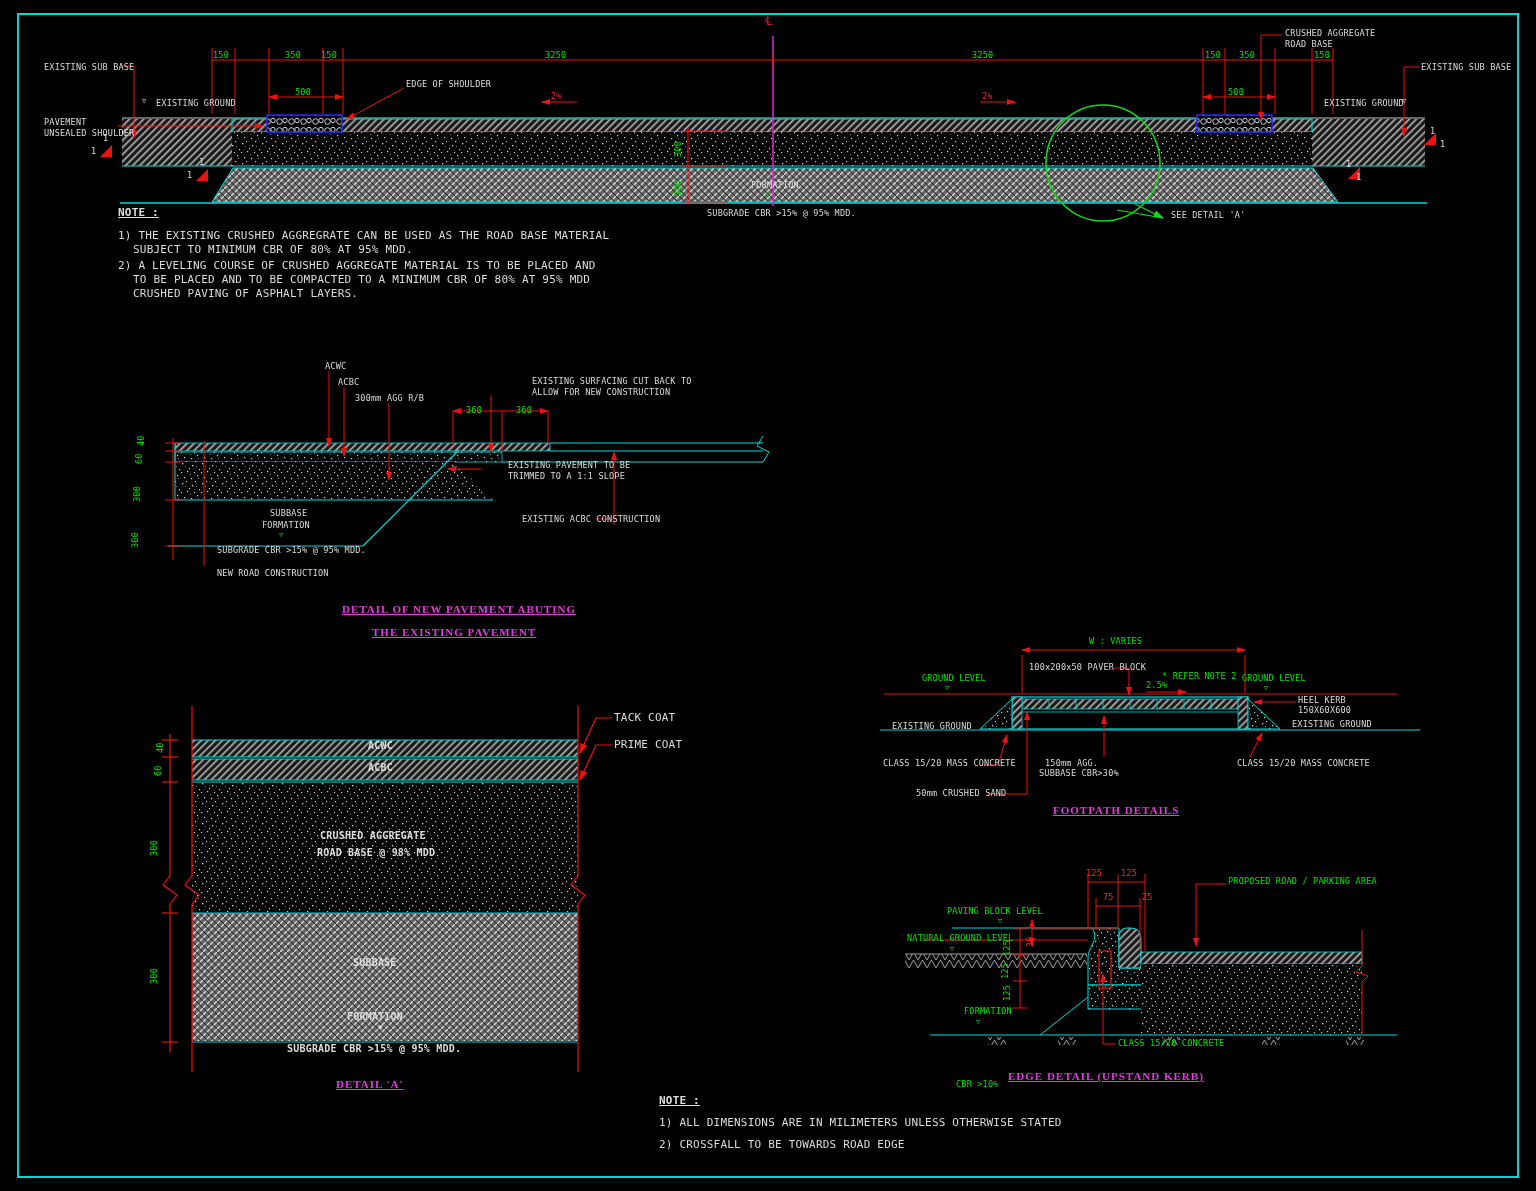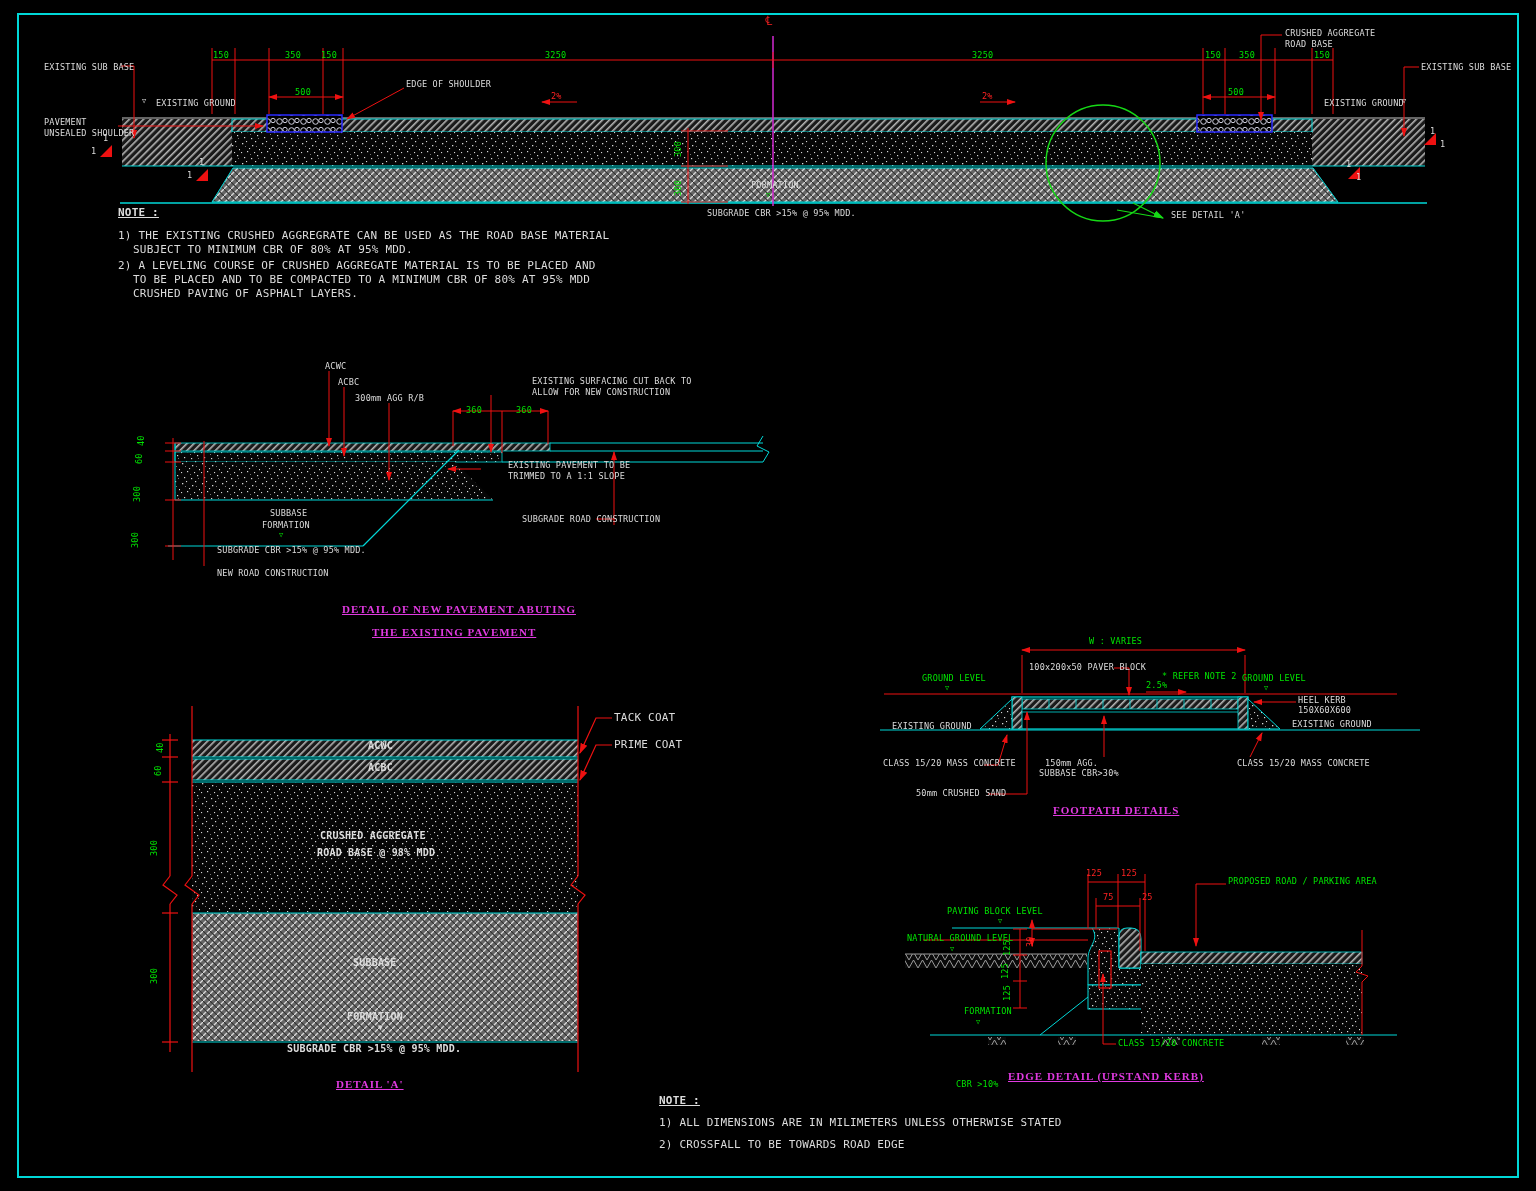--- a/index.html
+++ b/index.html
@@ -333,21 +333,21 @@
       <span class="lb" style="left: 532px; top: 377px; color: rgb(220, 220, 220);">EXISTING SURFACING CUT BACK TO</span>
       <span class="lb" style="left: 532px; top: 388px; color: rgb(220, 220, 220);">ALLOW FOR NEW CONSTRUCTION</span>
       <span class="lb" style="left: 466px; top: 406px; color: rgb(0, 228, 0);">360</span>
       <span class="lb" style="left: 516px; top: 406px; color: rgb(0, 228, 0);">360</span>
       <span class="lb" style="left: 508px; top: 461px; color: rgb(220, 220, 220);">EXISTING PAVEMENT TO BE</span>
       <span class="lb" style="left: 508px; top: 472px; color: rgb(220, 220, 220);">TRIMMED TO A 1:1 SLOPE</span>
       <span class="lb" style="left: 270px; top: 509px; color: rgb(220, 220, 220);">SUBBASE</span>
       <span class="lb" style="left: 262px; top: 521px; color: rgb(220, 220, 220);">FORMATION</span>
       <span class="lb" style="left: 279px; top: 531px; font-size: 7px; color: rgb(0, 228, 0);">▽</span>
       <span class="lb" style="left: 217px; top: 546px; color: rgb(220, 220, 220);">SUBGRADE CBR &gt;15% @ 95% MDD.</span>
-      <span class="lb" style="left: 522px; top: 515px; color: rgb(220, 220, 220);">SUBGRADE ROAD CONSTRUCTION</span>
+      <span class="lb" style="left: 522px; top: 515px; color: rgb(220, 220, 220);">EXISTING ACBC CONSTRUCTION</span>
       <span class="lb" style="left: 217px; top: 569px; color: rgb(220, 220, 220);">NEW ROAD CONSTRUCTION</span>
       <span class="lb rot" style="left: 137px; top: 446px; color: rgb(0, 228, 0);">40</span>
       <span class="lb rot" style="left: 135px; top: 464px; color: rgb(0, 228, 0);">60</span>
       <span class="lb rot" style="left: 133px; top: 502px; color: rgb(0, 228, 0);">300</span>
       <span class="lb rot" style="left: 131px; top: 548px; color: rgb(0, 228, 0);">300</span>
       <span class="lb t2" style="left: 342px; top: 603px; color: rgb(224, 58, 224);">DETAIL OF NEW PAVEMENT ABUTING</span>
       <span class="lb t2" style="left: 372px; top: 626px; color: rgb(224, 58, 224);">THE EXISTING PAVEMENT</span>
       <span class="lb" style="left: 614px; top: 712px; font-size: 11px; color: rgb(220, 220, 220);">TACK COAT</span>
       <span class="lb" style="left: 614px; top: 739px; font-size: 11px; color: rgb(220, 220, 220);">PRIME COAT</span>
       <span class="lb bd" style="left: 368px; top: 740px; font-size: 10px; color: rgb(220, 220, 220);">ACWC</span>

